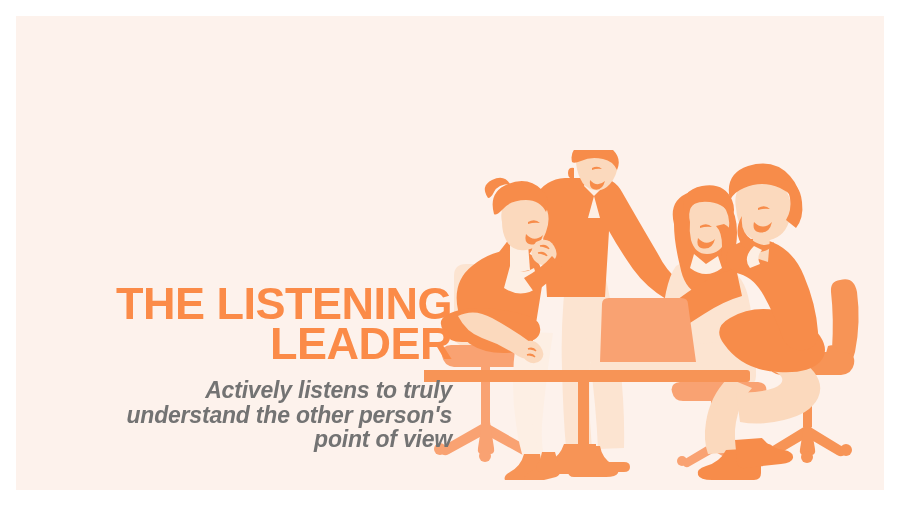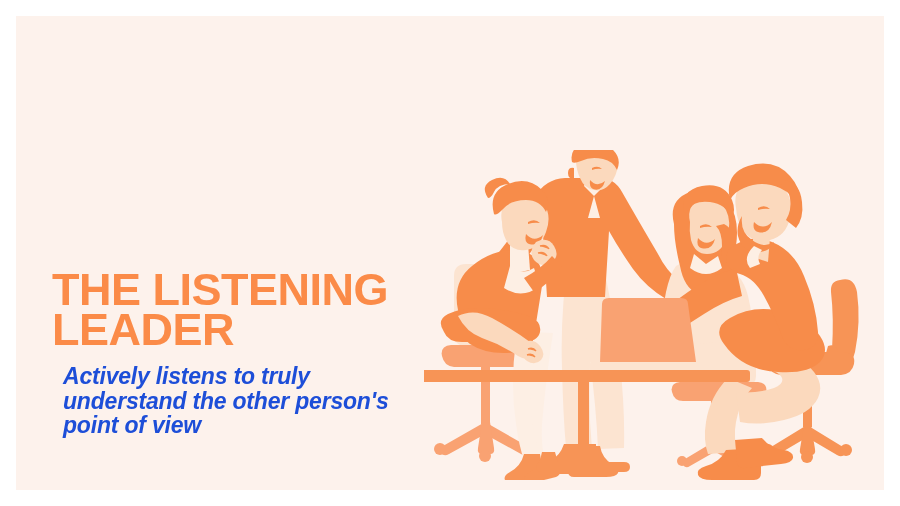--- a/index.html
+++ b/index.html
@@ -25,39 +25,40 @@
     left: 16px;
     top: 16px;
     width: 868px;
     height: 474px;
     background: #FDF2EC;
     overflow: hidden;
   }
   #text-block {
     position: absolute;
     left: 36px;
-    top: 254px;
+    top: 268px;
     width: 400px;
+    text-align: right;
   }
   #headline {
     margin: 0;
     color: #FB8B48;
     font-family: "Liberation Sans", sans-serif;
     font-weight: bold;
     font-size: 45px;
     line-height: 40px;
     letter-spacing: -0.5px;
     text-transform: uppercase;
     white-space: pre-line;
   }
   #subhead {
     margin: 0;
     padding-top: 14px;
     padding-left: 11px;
-    color: #1d4ed8;
+    color: #737373;
     font-family: "Liberation Sans", sans-serif;
     font-weight: bold;
     font-style: italic;
     font-size: 23px;
     line-height: 24.5px;
     letter-spacing: -0.2px;
     white-space: pre-line;
   }
   #illustration {
     position: absolute;

